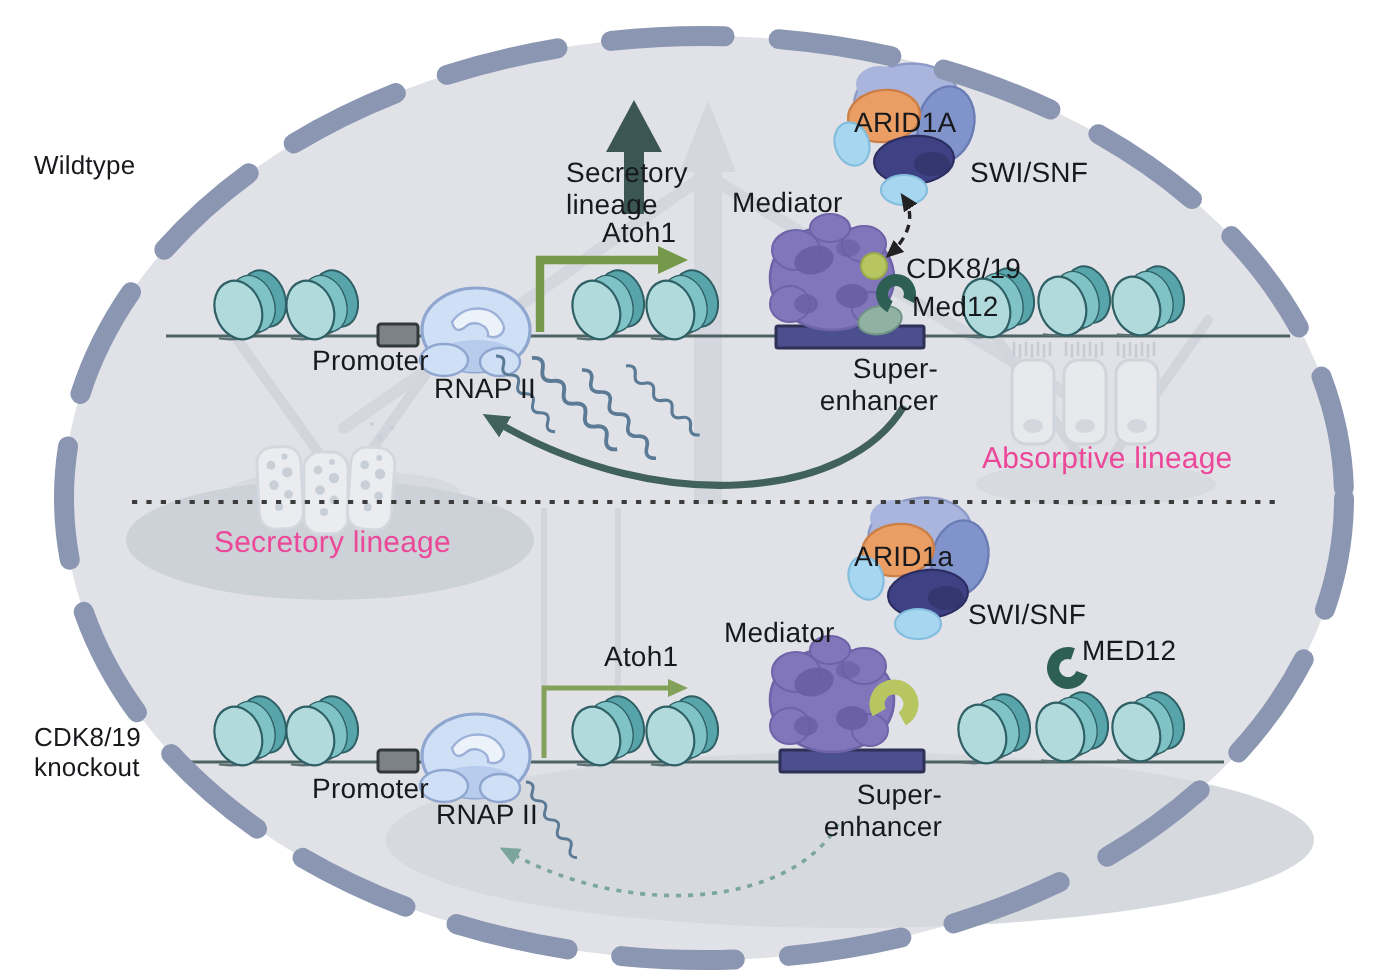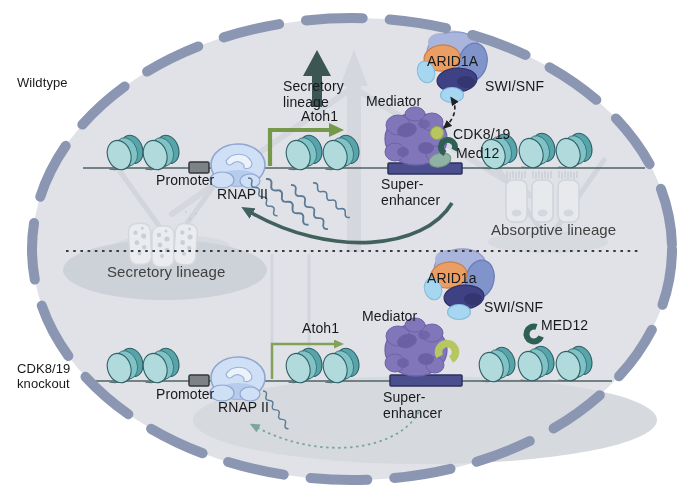--- a/index.html
+++ b/index.html
@@ -7,22 +7,22 @@
     position:relative;width:700px;height:490px;background:#ffffff;overflow:hidden;
     font-family:"Liberation Sans", sans-serif;
   }
   .stage svg{position:absolute;left:0;top:0;}
   .lbl{
     position:absolute;color:#17191c;font-size:14px;line-height:1.15;
     white-space:pre-line;letter-spacing:.1px;
   }
   .bold{font-weight:400;font-size:13px;}
   .sm{font-size:14px;}
-  .wm{color:#404040;font-size:15px;}
-  .ctr{text-align:left;}
+  .wm{color:#ec4899;font-size:15px;}
+  .ctr{text-align:right;}
 </style>
 </head>
 <body>
 
 <div class="stage">
 
 <svg width="700" height="490" viewBox="0 0 700 490">
   <defs>
     <marker id="mGreenBig" markerUnits="userSpaceOnUse" markerWidth="15" markerHeight="14" refX="3" refY="7" orient="auto">
       <path d="M0,0 L15,7 L0,14 Z" fill="#76984a"></path>

